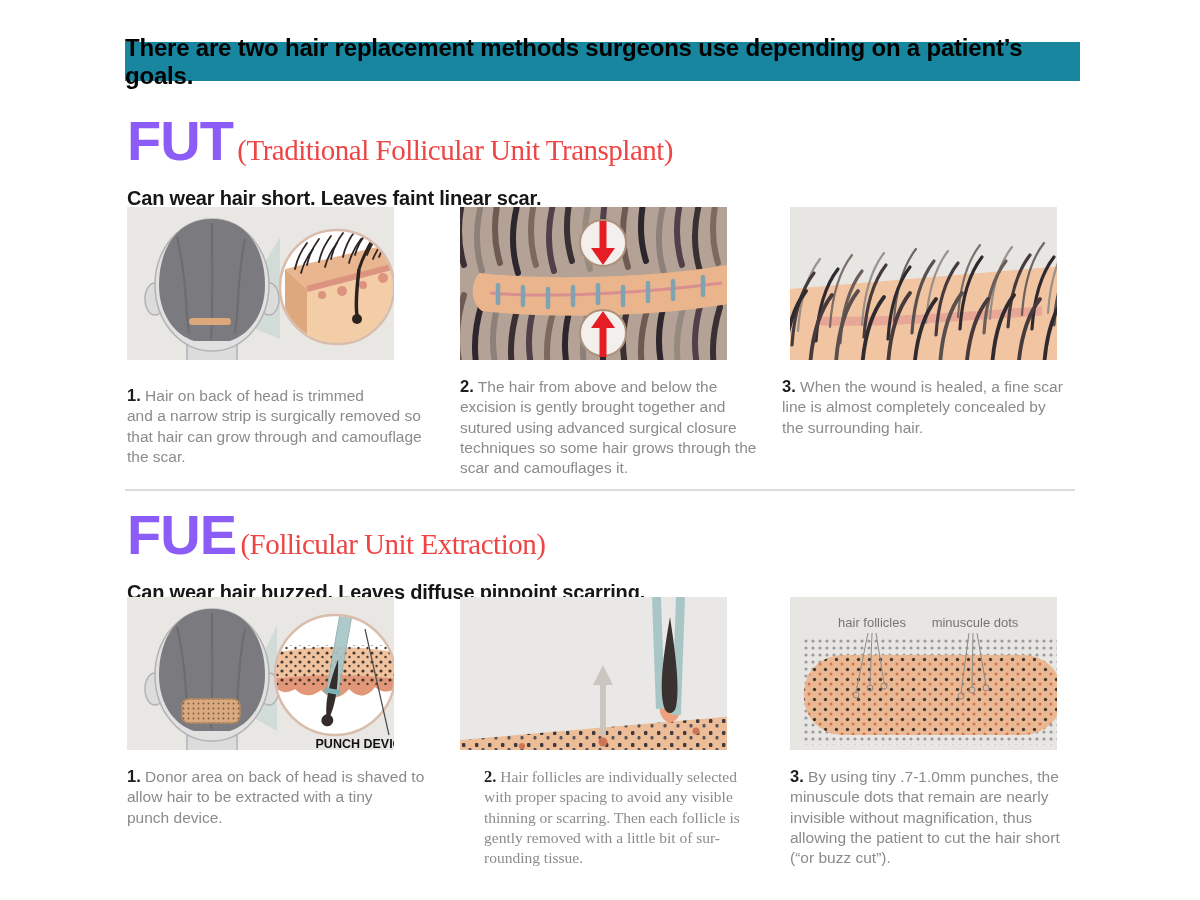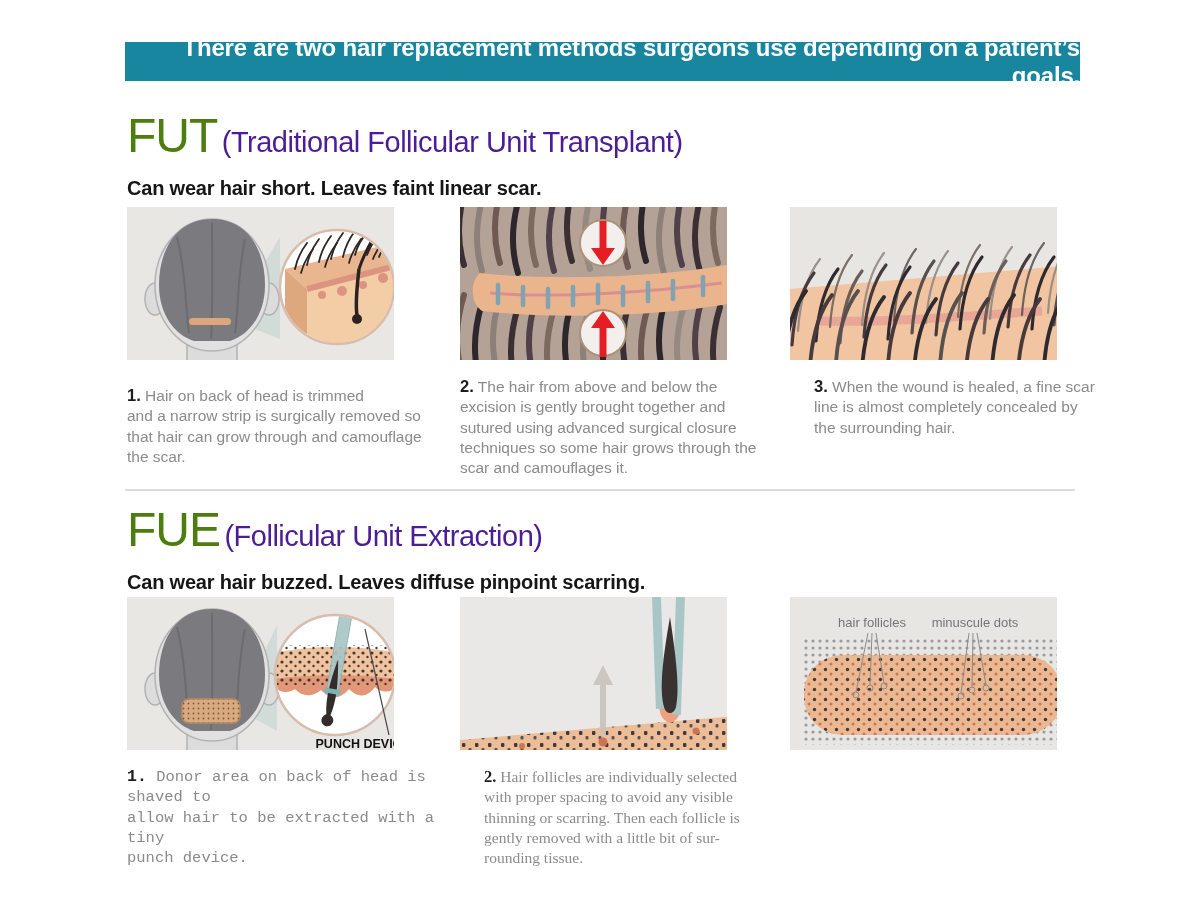--- a/index.html
+++ b/index.html
@@ -1,26 +1,26 @@
 <!DOCTYPE html>
 <html><head>
 <meta charset="utf-8">
 <style>
   * { margin:0; padding:0; box-sizing:border-box; }
   html,body { width:1200px; height:900px; background:#ffffff; font-family:"Liberation Sans", sans-serif; }
   .page { position:relative; width:1200px; height:900px; background:#fff; overflow:hidden; }
 
   .banner { position:absolute; left:125px; top:42px; width:955px; height:39px;
             display:flex; align-items:center; justify-content:center; }
-  .banner span { color:#ffffff; font-size:24px; font-weight:bold; letter-spacing:-0.2px;text-align:right; }
+  .banner span { color:#000000; font-size:24px; font-weight:bold; letter-spacing:-0.2px; }
 
   .section { position:absolute; left:127px; width:953px; }
   .sec-title { white-space:nowrap; }
-  .sec-abbr { font-size:48px; font-weight:400; color:#4d7c0f; letter-spacing:-1px; }
-  .sec-full { font-size:29px; font-weight:400; color:#4c1d95; letter-spacing:-0.5px; }
+  .sec-abbr { font-size:56px; font-weight:700; color:#8b5cf6; letter-spacing:-1px; }
+  .sec-full { font-size:29px; font-weight:400; color:#ef4444; letter-spacing:-0.5px;font-family:Liberation Serif, serif; }
   .sec-sub  { font-size:20px; font-weight:bold; color:#161616; letter-spacing:-0.2px; }
 
   .panel { position:absolute; width:267px; height:153px; overflow:hidden; }
   .panel svg { display:block; }
   .col0 { left:0; } .col1 { left:333px; } .col2 { left:663px; }
 
   .caption { position:absolute; width:325px; font-size:15.5px; line-height:1.3; color:#8b8b8b; }
   .caption .num { font-weight:800; color:#1c1c1c; font-size:16.5px; }
   .caption .txt { white-space:pre-line; }
 
@@ -231,21 +231,21 @@
 the scar.</span>
   </div>
   <div class="caption" style="left:460px; top:376px;">
     <span class="num">2.</span>
     <span class="txt">The hair from above and below the
 excision is gently brought together and
 sutured using advanced surgical closure
 techniques so some hair grows through the
 scar and camouflages it.</span>
   </div>
-  <div class="caption" style="left:814px; top:376px;">
+  <div class="caption" style="left:782px; top:376px;">
     <span class="num">3.</span>
     <span class="txt">When the wound is healed, a fine scar
 line is almost completely concealed by
 the surrounding hair.</span>
   </div>
 
   <hr class="divider">
 
   <div class="section" style="top:502px;">
     <div class="sec-title">
@@ -363,28 +363,36 @@
           <path d="M187,36 L196,88"></path>
         <circle cx="171" cy="99" r="3"></circle>
           <circle cx="182" cy="93" r="3"></circle>
           <circle cx="196" cy="91" r="3"></circle>
       </g>
       <text class="illu-label" x="82" y="30" text-anchor="middle" font-size="13" fill="#757575">hair follicles</text>
       <text class="illu-label" x="185" y="30" text-anchor="middle" font-size="13" fill="#757575">minuscule dots</text>
     </svg>
   </figure>
 
-  <div class="caption" style="left:127px; top:766px;font-family:Liberation Mono, monospace;">
+  <div class="caption" style="left:127px; top:766px;">
     <span class="num">1.</span>
     <span class="txt">Donor area on back of head is shaved to
 allow hair to be extracted with a tiny
 punch device.</span>
   </div>
   <div class="caption" style="left:484px; top:766px;font-family:Liberation Serif, serif;">
     <span class="num">2.</span>
     <span class="txt">Hair follicles are individually selected
 with proper spacing to avoid any visible
 thinning or scarring. Then each follicle is
 gently removed with a little bit of sur-
 rounding tissue.</span>
   </div>
+  <div class="caption" style="left:790px; top:766px;">
+    <span class="num">3.</span>
+    <span class="txt">By using tiny .7-1.0mm punches, the
+minuscule dots that remain are nearly
+invisible without magnification, thus
+allowing the patient to cut the hair short
+(“or buzz cut”).</span>
+  </div>
 
 </div>
 
 </body></html>

